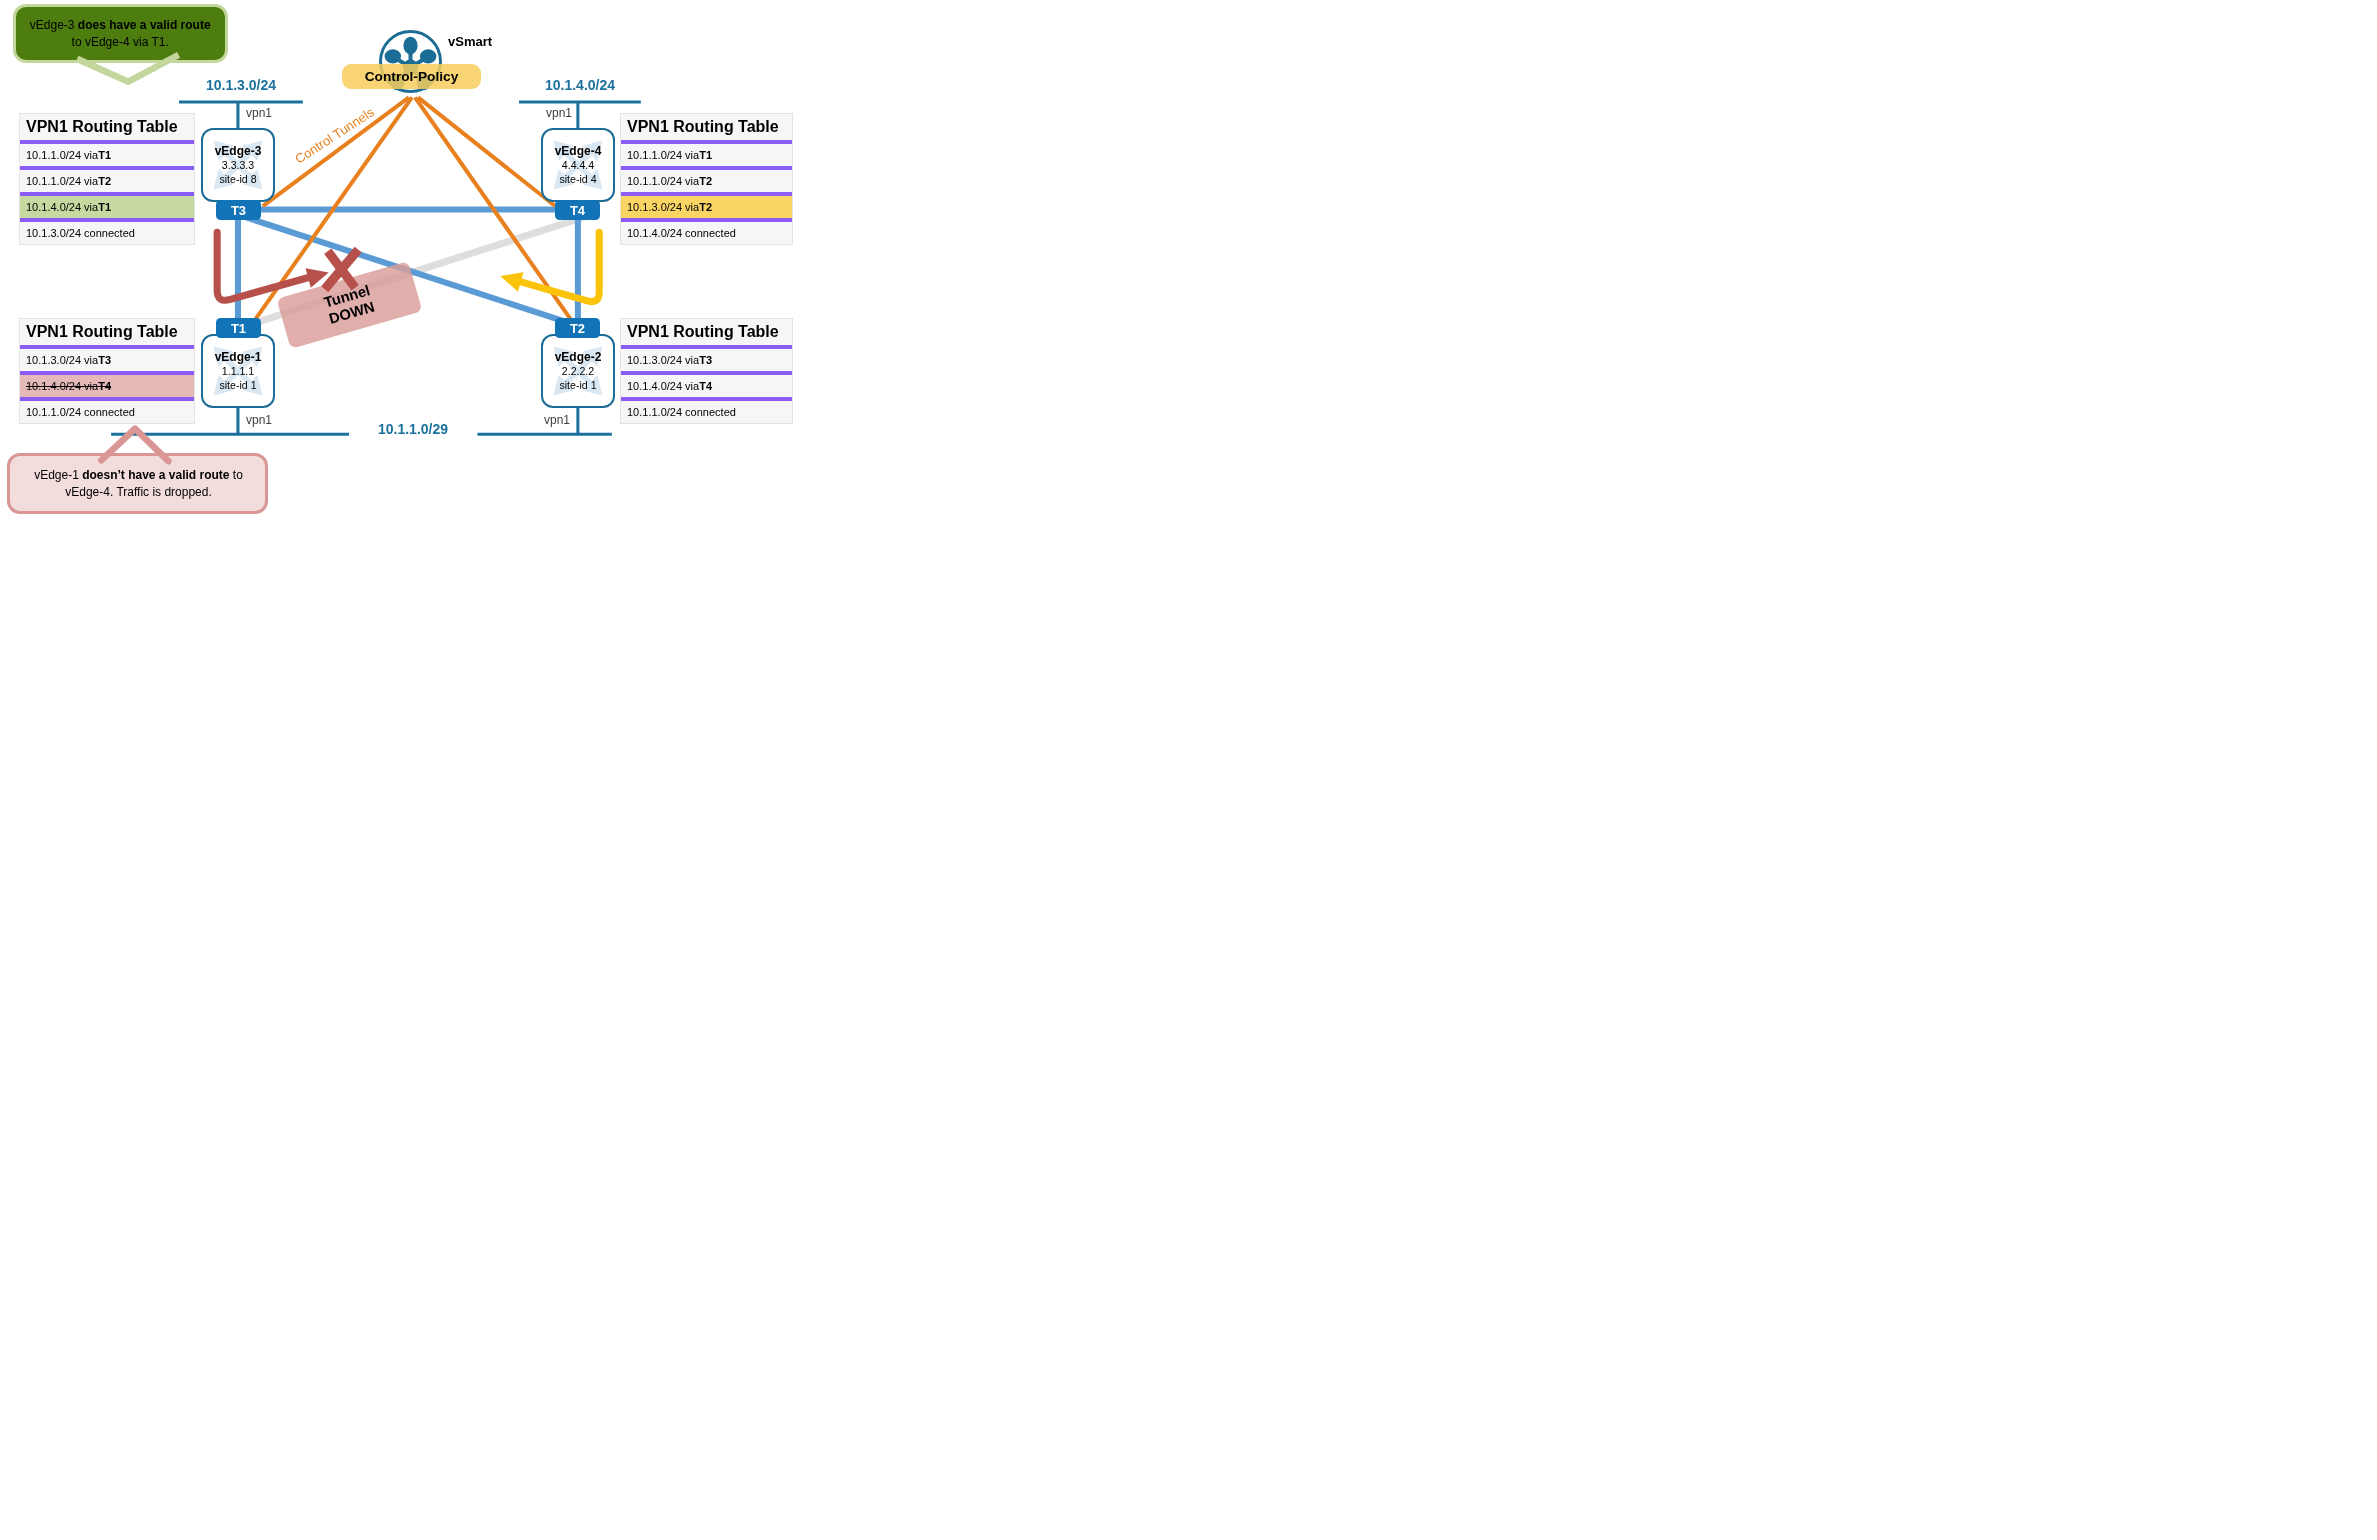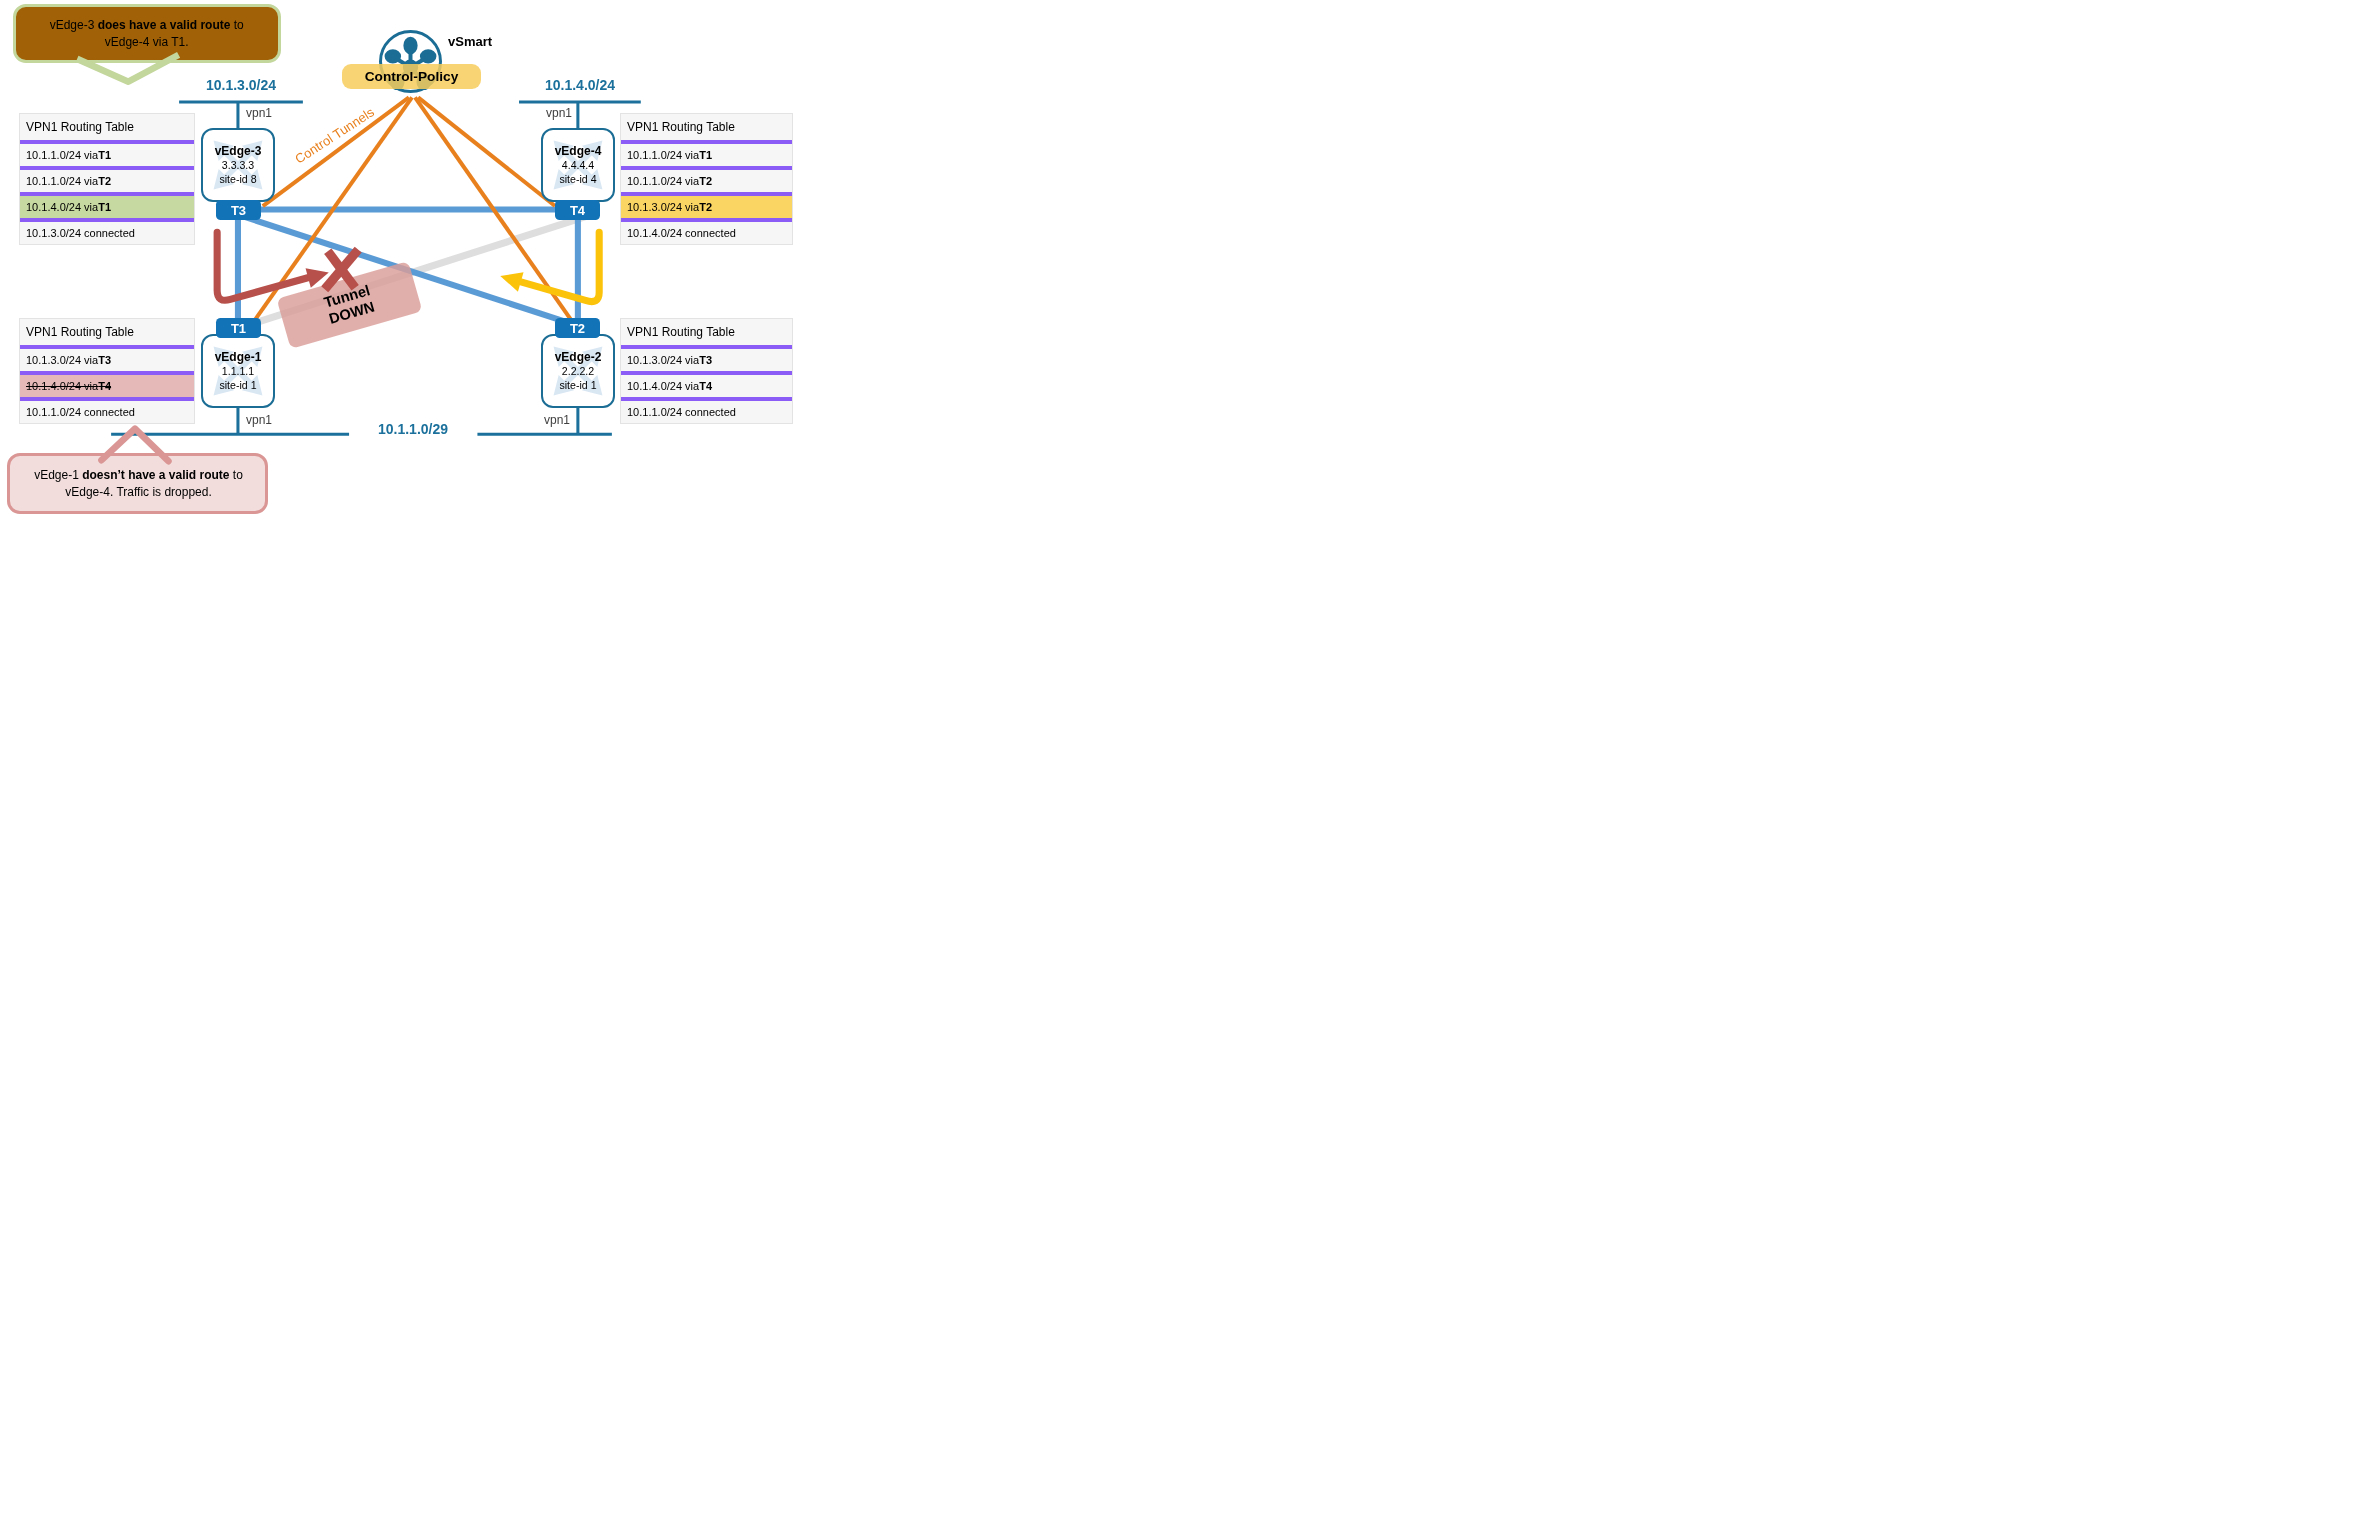--- a/index.html
+++ b/index.html
@@ -6,21 +6,21 @@
   .stage{position:relative;width:793px;height:514px;background:#ffffff;overflow:hidden;
          font-family:"Liberation Sans",sans-serif;color:#000;}
   svg.layer{position:absolute;left:0;top:0;width:793px;height:514px;}
   #wires-under{z-index:1;}
   #wires-over{z-index:6;pointer-events:none;}
 
   
   .rt{position:absolute;background:#f6f6f6;border:0.5px solid #e3e3e3;z-index:3;box-sizing:border-box;}
   .rt-row{height:26px;display:flex;align-items:center;padding-left:6px;font-size:11px;
           border-top:4px solid #8b5cf6;white-space:nowrap;box-sizing:border-box;}
-  .rt-row:first-child{border-top:none;font-weight:normal;font-size:12px;}
+  .rt-row:first-child{border-top:none;font-weight:bold;font-size:16px;}
   .row-em{font-weight:bold;}
   .hl-green{background:#c6d9a0;}
   .hl-yellow{background:#fbd564;}
   .hl-red{background:#e5b9b7;text-decoration:line-through;}
 
   
   .node{position:absolute;width:74px;height:74px;box-sizing:border-box;background:#fff;
         border:2.5px solid #1b6d95;border-radius:12px;z-index:4;display:flex;flex-direction:column;
         align-items:center;justify-content:center;text-align:center;line-height:1.25;}
   .node .wm{position:absolute;left:3px;top:3px;right:3px;bottom:3px;z-index:0;}
@@ -41,21 +41,21 @@
   
   .subnet{position:absolute;font-size:14px;font-weight:bold;color:#1b719c;text-align:center;z-index:3;}
   .vpn{position:absolute;font-size:12px;color:#404040;z-index:3;}
   .ctl-label{position:absolute;left:276px;top:128px;width:117px;text-align:center;color:#e8801e;
           font-size:13px;transform:rotate(-33deg);z-index:2;}
 
   
   .callout{position:absolute;box-sizing:border-box;border-radius:13px;z-index:3;display:flex;
           align-items:center;justify-content:center;text-align:center;font-size:12px;line-height:1.35;
           padding:5px 14px;}
-  .callout-green{left:12.7px;top:4px;width:268px;height:59px;background:#a16207;border:3.5px solid #c3d69b;justify-content:flex-end;}
+  .callout-green{left:12.7px;top:4px;width:215px;height:59px;background:#4d7c0f;border:3.5px solid #c3d69b;justify-content:flex-end;}
   .callout-pink{left:7px;top:453px;width:261px;height:61px;background:#f2dddc;border:3.5px solid #d99694;padding-left:16px;}
   .co-bold{font-weight:bold;}
 
   
   .tunnel-down{position:absolute;left:281px;top:279px;width:137px;height:52px;border-radius:7px;
           background:rgba(219,157,153,0.82);transform:rotate(-16deg);z-index:4;display:flex;
           align-items:center;justify-content:center;text-align:center;font-weight:bold;font-size:14.7px;
           line-height:1.18;white-space:pre-line;}
 </style>
 </head>

